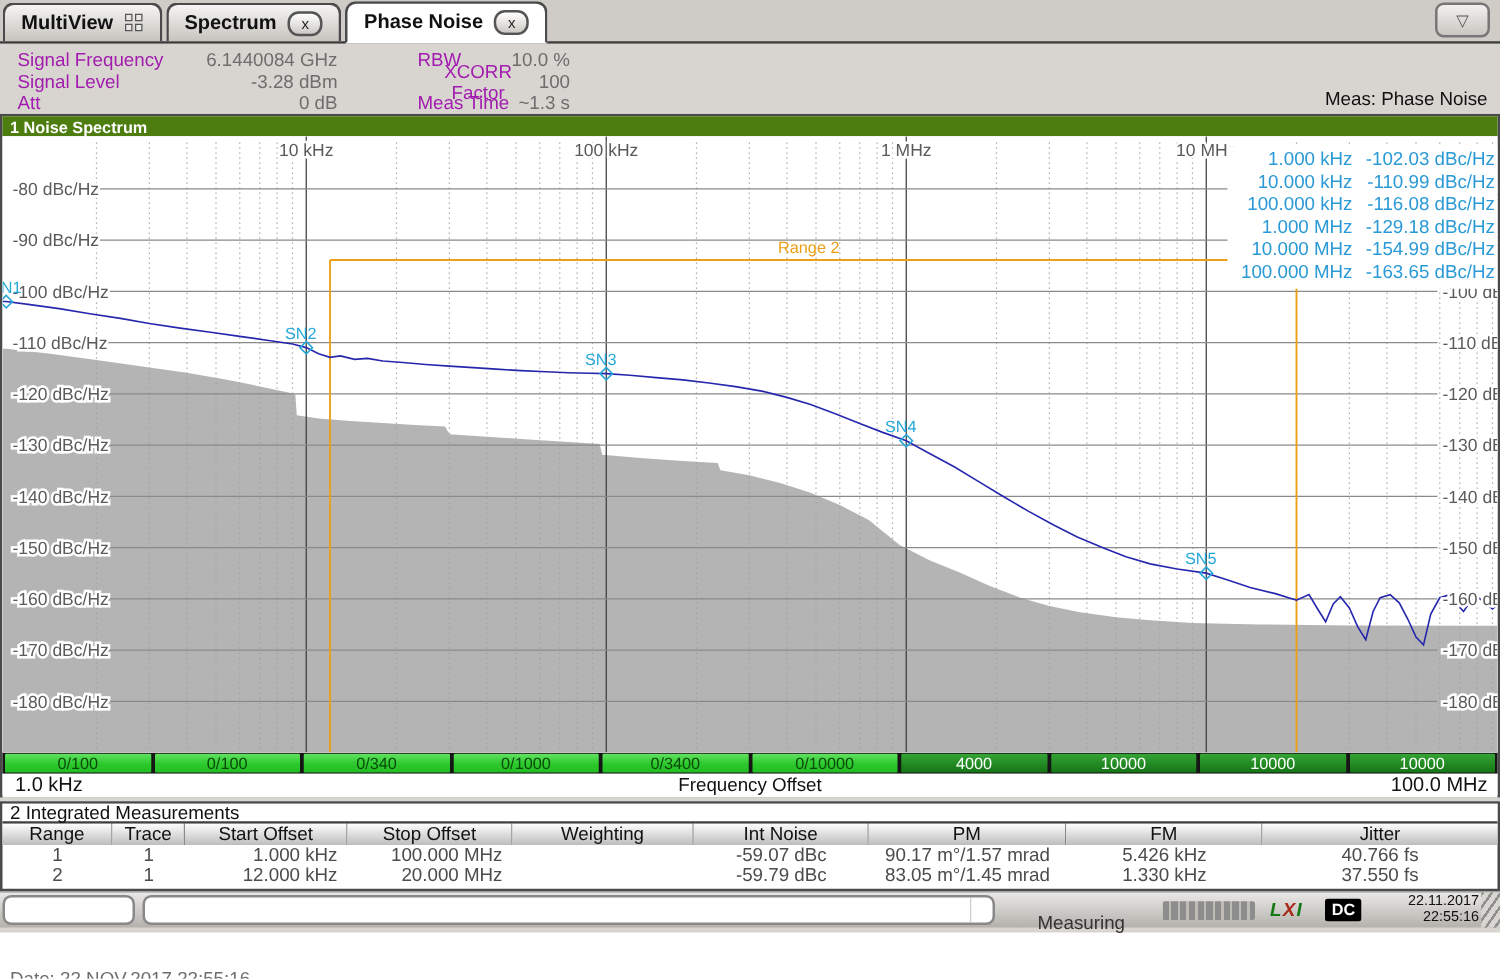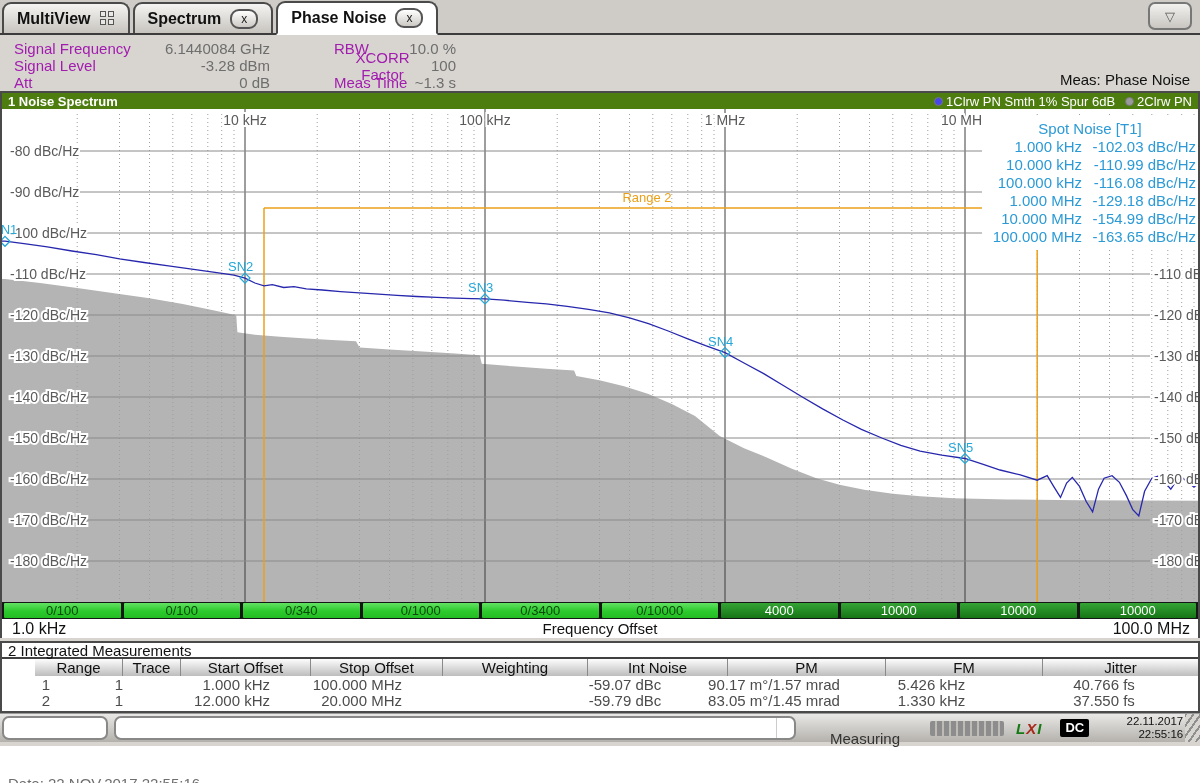--- a/index.html
+++ b/index.html
@@ -59,21 +59,21 @@
 
   .axis-footer { height:19px; background:#fff; position:relative; font-size:16px; color:#111; display:flex; align-items:center; }
   .axis-footer .fl { margin-left:10px; }
   .axis-footer .fc { position:absolute; left:0; right:0; text-align:center; font-size:15px; }
   .axis-footer .fr { margin-left:auto; margin-right:8px; }
 
   
   .int-win { margin-top:3px; height:72px; background:#fff; }
   .titlebar-white { height:16px; background:#fff; border-bottom:2px solid #404040; font-size:15px; color:#111; padding-left:6px; display:flex; align-items:center; }
   .int-grid { display:grid; grid-template-columns:88px 58px 130px 132px 145px 140px 158px 157px 1fr; }
-  .int-head { height:17px;padding-left:33px; }
+  .int-head { height:17px; }
   .int-head .cell { background:linear-gradient(#fdfdfd,#bdbdbd); border-right:1px solid #8a8a8a; font-size:15px; color:#111; display:flex; align-items:center; justify-content:center; }
   .int-head .cell:last-child { border-right:none; }
   .int-row { height:16px; }
   .int-row .cell { font-size:15px; color:#4c4c4c; display:flex; align-items:center; justify-content:center; white-space:nowrap; }
   .int-row .cell.r { justify-content:flex-end; padding-right:8px; }
 
   
   .statusbar { height:29px; border-top:1px solid #999; background:linear-gradient(#e9e8e6,#b4b1ac); display:flex; align-items:center; position:relative; }
   .sb-box { height:24px; background:#fff; border:2px solid #888; border-radius:7px; }
   .sb-box1 { width:106px; margin-left:2px; }
@@ -145,30 +145,20 @@
           <span class="lab">Meas Time</span>
           <span class="val">~1.3 s</span>
         </div>
       </div>
     <div class="meas-label">Meas: Phase Noise</div>
   </div>
 
   <div class="win noise-win">
     <div class="titlebar-black">
       <span class="wtitle">1 Noise Spectrum</span>
-      <span class="legend">
-          <span class="legend-item">
-            <span class="legend-dot" style="background:#4848e8"></span>
-            <span>1Clrw PN Smth 1% Spur 6dB</span>
-          </span>
-          <span class="legend-item">
-            <span class="legend-dot" style="background:#9a9a9a"></span>
-            <span>2Clrw PN</span>
-          </span>
-        </span>
     </div>
     <div class="chart-wrap">
       <svg id="chart-svg" width="1196" height="493" viewBox="0 0 1196 493">
           <polygon class="gain" points="0,169.9 3.0,169.9 38.1,174.0 75.2,178.9 110.3,183.9 147.5,189.2 180.7,194.9 208.8,200.7 229.7,205.2 234.3,206.8 235.4,223.2 252.9,225.7 278.1,227.7 304.3,229.4 329.8,231.0 354.0,232.2 357.5,238.4 387.5,240.4 420.7,242.5 453.0,244.5 477.7,246.2 479.8,254.8 510.3,257.3 544.3,259.7 572.1,261.4 574.3,267.1 597.5,271.2 622.1,277.3 646.5,285.1 669.8,295.0 693.0,306.9 717.7,326.9 742.0,339.3 765.3,348.7 789.9,359.8 814.3,369.2 837.5,375.7 862.1,380.7 890.8,384.8 918.1,387.2 952.0,389.3 1005.3,390.5 1077.5,391.3 1203.0,391.7 1205,493 0,493"></polygon>
           <line class="gmin" x1="75.2" y1="5" x2="75.2" y2="490"></line>
           <line class="gmin" x1="117.5" y1="5" x2="117.5" y2="490"></line>
           <line class="gmin" x1="147.5" y1="5" x2="147.5" y2="490"></line>
           <line class="gmin" x1="170.8" y1="5" x2="170.8" y2="490"></line>
           <line class="gmin" x1="189.8" y1="5" x2="189.8" y2="490"></line>
           <line class="gmin" x1="205.8" y1="5" x2="205.8" y2="490"></line>
@@ -257,21 +247,20 @@
           <rect class="mk" x="239.5" y="165.6" width="7" height="7" transform="rotate(45 243.0 169.1)"></rect>
           <text class="mklab" x="226.0" y="162.1">SN2</text>
           <rect class="mk" x="479.5" y="186.4" width="7" height="7" transform="rotate(45 483.0 189.9)"></rect>
           <text class="mklab" x="466.0" y="182.9">SN3</text>
           <rect class="mk" x="719.5" y="240.1" width="7" height="7" transform="rotate(45 723.0 243.6)"></rect>
           <text class="mklab" x="706.0" y="236.6">SN4</text>
           <rect class="mk" x="959.5" y="346.0" width="7" height="7" transform="rotate(45 963.0 349.5)"></rect>
           <text class="mklab" x="946.0" y="342.5">SN5</text>
         </svg>
       <div class="spot-table">
-        <div class="spot-title">Spot Noise [T1]</div>
       <div class="spot-row">
             <span>1.000 kHz</span>
             <span>-102.03 dBc/Hz</span>
           </div>
           <div class="spot-row">
             <span>10.000 kHz</span>
             <span>-110.99 dBc/Hz</span>
           </div>
           <div class="spot-row">
             <span>100.000 kHz</span>

